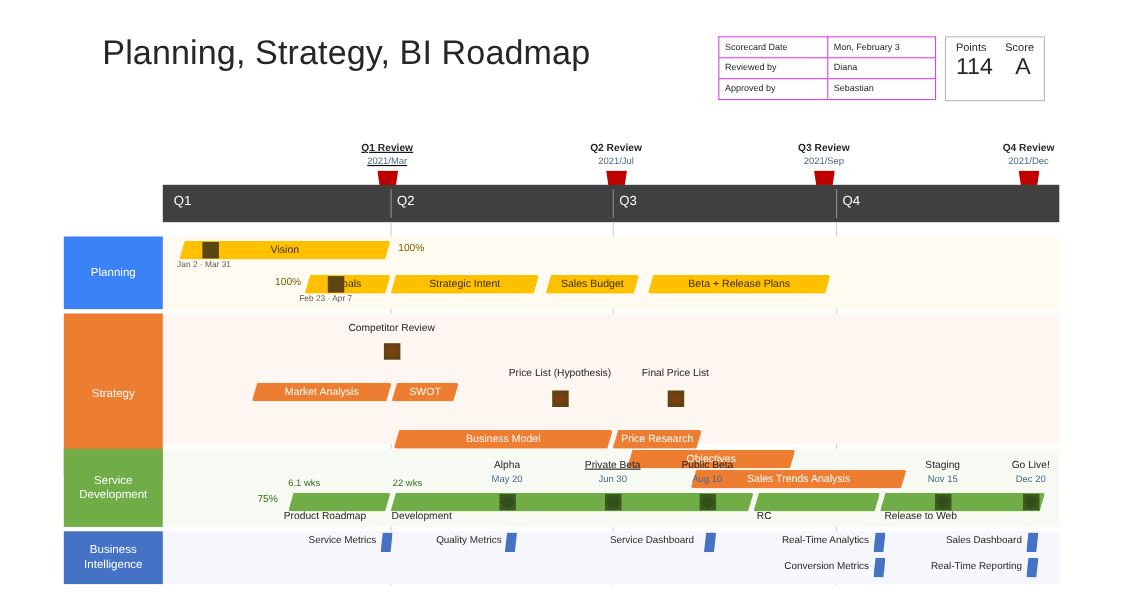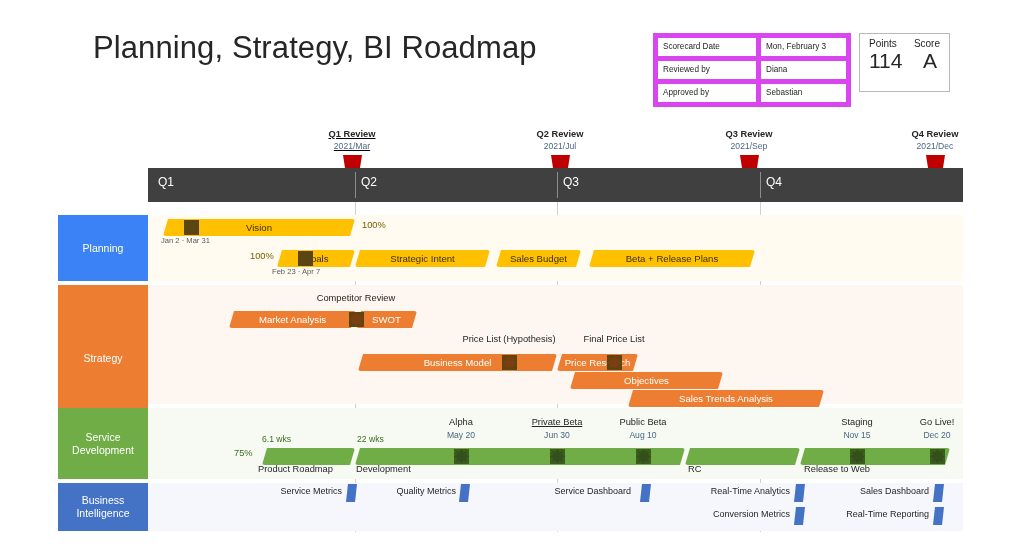--- a/index.html
+++ b/index.html
@@ -20,21 +20,21 @@
     position:absolute;left:95px;top:80px;
     font-size:15px;font-weight:400;color:#6b6b6b;white-space:nowrap;
   }
 
   
   .scorecard{
     position:absolute;left:653px;top:33px;width:198px;
     border:1px solid #b9b9b9;border-collapse:collapse;
   }
   .scorecard td{
-    border:5px solid #d946ef;
+    border:1px solid #d946ef;
     font-size:8.2px;color:#262626;
     padding:4px 5px;height:9px;line-height:10px;
   }
   .scorecard td.k{width:88px;}
   .points-box{
     position:absolute;left:859px;top:33px;width:89px;height:57px;
     border:1px solid #b9b9b9;background:#fff;
   }
   .points-head{
     display:flex;justify-content:space-between;
@@ -81,21 +81,21 @@
 
   
   .bar{
     position:absolute;height:17px;line-height:17px;
     text-align:center;color:#ffffff;font-size:9.6px;
     border-radius:3px;
     clip-path:polygon(5px 0,100% 0,calc(100% - 5px) 100%,0 100%);
     white-space:nowrap;overflow:hidden;
   }
   .bar.yellow{background:#FFC000;color:#3d3000;}
-  .bar.orange{background:#ED7D31;color:#ffffff;}
+  .bar.orange{background:#ED7D31;color:#ffffff;margin-top:37px;}
   .bar.green{background:#70AD47;color:#ffffff;}
 
   .milestone{
     position:absolute;width:15px;height:15px;
     background:#5b4510;
   }
   .milestone.green-m{background:#3d5c1f;}
   .ms-shape{
     width:100%;height:100%;
     clip-path:polygon(50% 0,62% 22%,85% 15%,78% 38%,100% 50%,78% 62%,85% 85%,62% 78%,50% 100%,38% 78%,15% 85%,22% 62%,0 50%,22% 38%,15% 15%,38% 22%);

